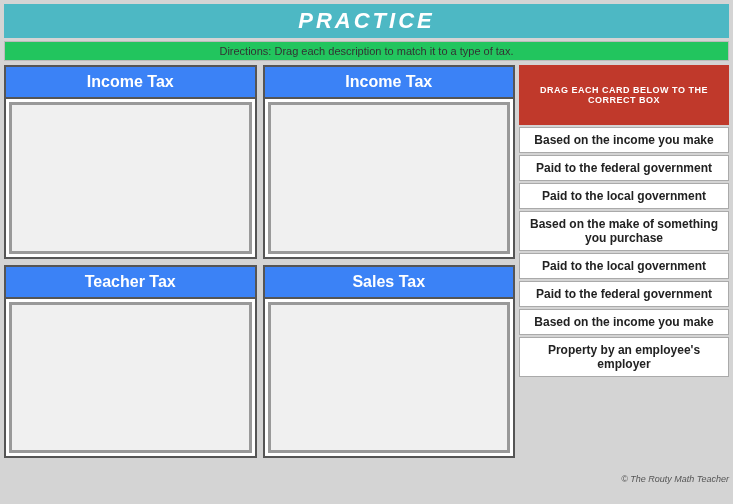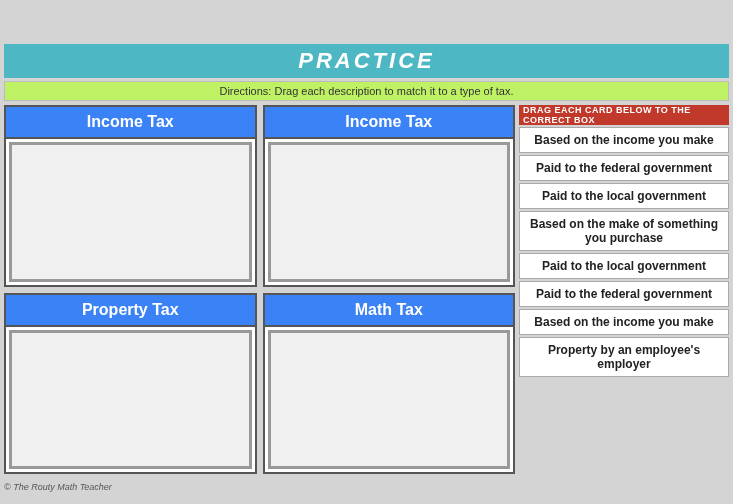--- a/index.html
+++ b/index.html
@@ -25,25 +25,24 @@
       background: #4db8c4;
       text-align: center;
       font-size: 22px;
       font-weight: 900;
       color: white;
       letter-spacing: 3px;
       padding: 4px 0;
       margin-bottom: 3px;
       text-transform: uppercase;
       font-style: italic;
-      margin-top: 40px;
     }
 
     .directions {
-      background: #bef264;
+      background: #22c55e;
       text-align: center;
       font-size: 11px;
       color: #333;
       padding: 3px 8px;
       margin-bottom: 4px;
       border: 1px solid #bbb;
     }
 
     .main-area {
       display: flex;
@@ -88,42 +87,42 @@
       display: flex;
       flex-direction: column;
       gap: 2px;
     }
 
     .drag-label {
       background: #c0392b;
       color: white;
       font-size: 9px;
       font-weight: bold;
-      text-align: left;
-      padding: 0 4px;
+      text-align: center;
+      padding: 20px 4px;
       text-transform: uppercase;
       letter-spacing: 0.5px;
     }
 
     .card {
       background: white;
       border: 1.5px solid #aaa;
       text-align: center;
       font-size: 12px;
       font-weight: bold;
       color: #222;
       padding: 5px 8px;
       cursor: grab;
     }
 
     .bottom-credit {
-      text-align: left;
+      text-align: right;
       font-size: 9px;
       color: #555;
-      padding: 8px 0;
+      padding: 16px 0;
       font-style: italic;
     }
   </style>
 </head>
 <body>
 
 <div class="page-wrapper">
 
   <div class="title-bar">
     <span>PRACTICE</span>
@@ -141,26 +140,26 @@
         <div class="tax-box-header">Income Tax</div>
         <div class="tax-box-body"></div>
       </div>
 
       <div class="tax-box">
         <div class="tax-box-header">Income Tax</div>
         <div class="tax-box-body"></div>
       </div>
 
       <div class="tax-box">
-        <div class="tax-box-header">Property Tax</div>
+        <div class="tax-box-header">Teacher Tax</div>
         <div class="tax-box-body"></div>
       </div>
 
       <div class="tax-box">
-        <div class="tax-box-header">Math Tax</div>
+        <div class="tax-box-header">Sales Tax</div>
         <div class="tax-box-body"></div>
       </div>
 
     </div>
 
     <div class="cards-column">
       <div class="drag-label">DRAG EACH CARD BELOW TO THE CORRECT BOX</div>
 
       <div class="card">
         <span>Based on the income you make</span>

